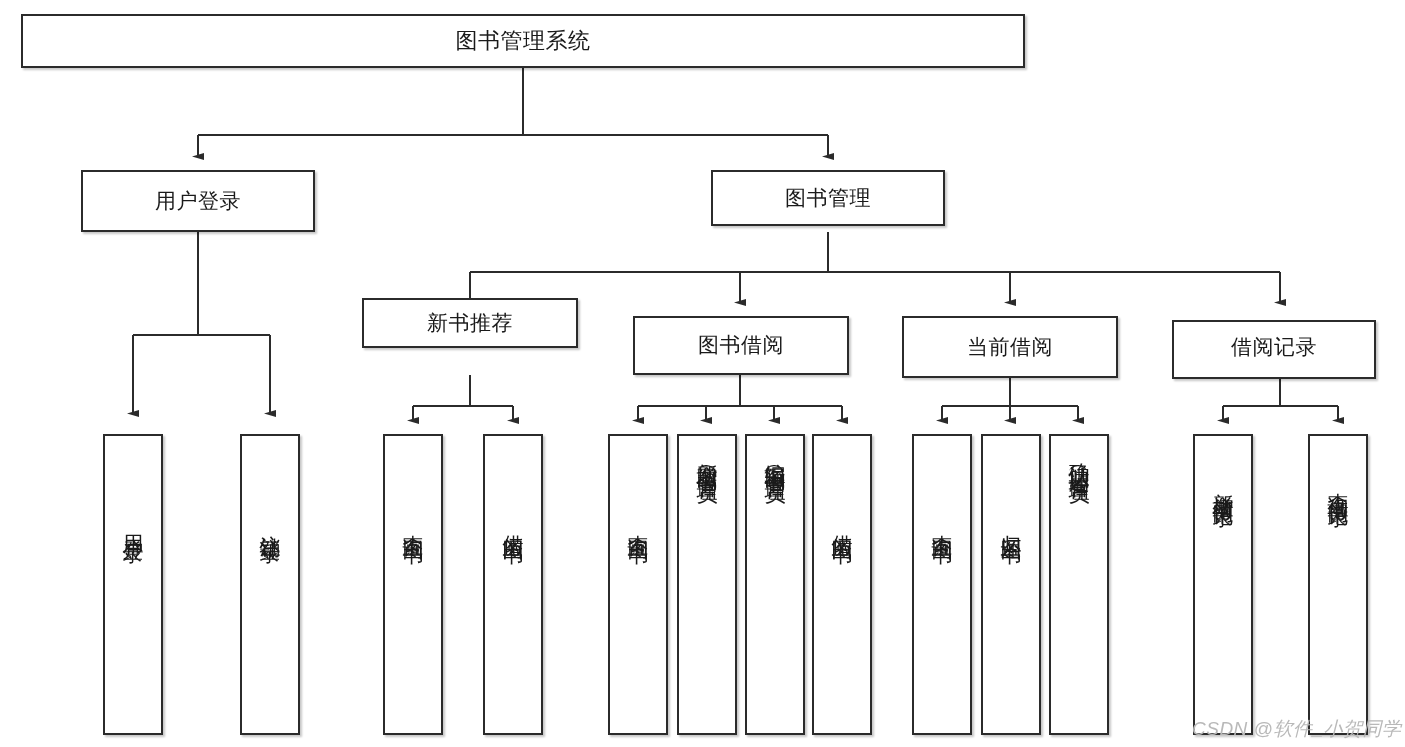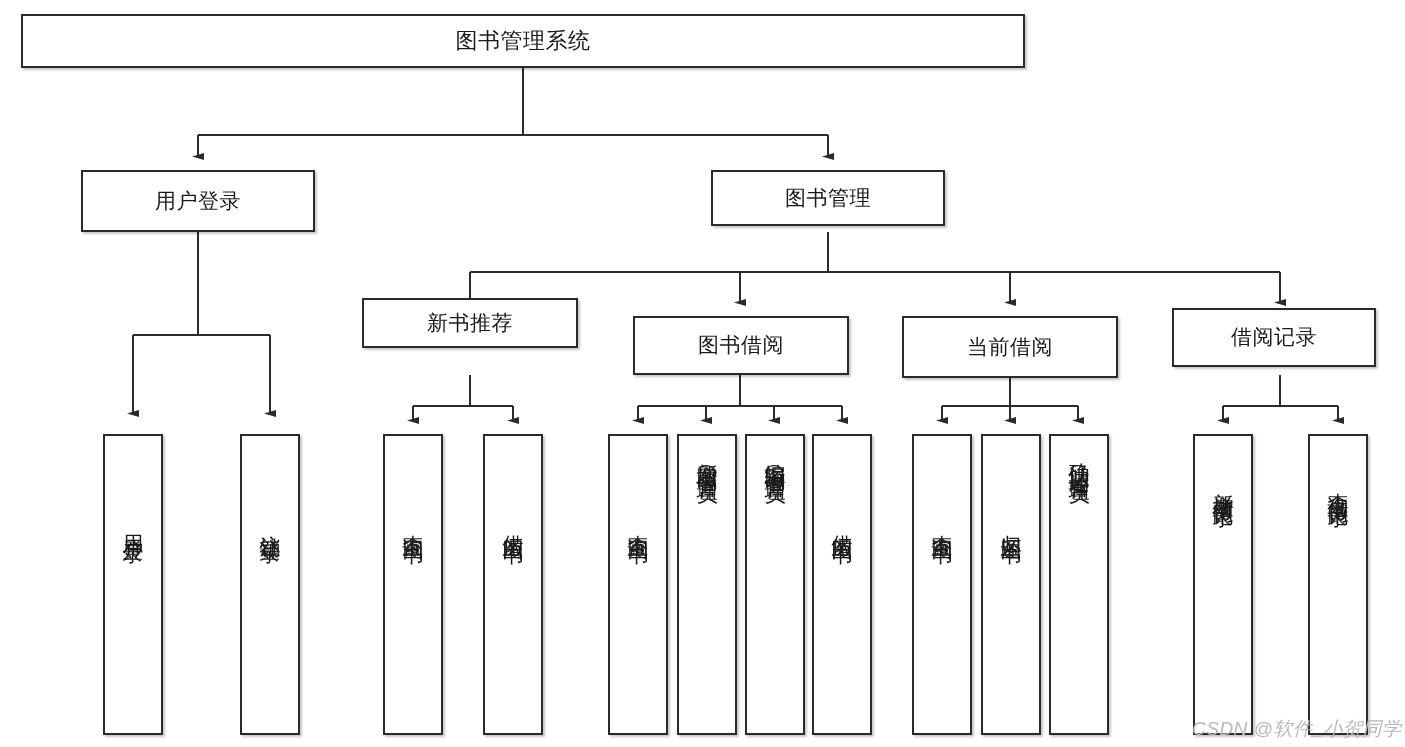--- a/index.html
+++ b/index.html
@@ -140,21 +140,21 @@
   </div>
 
   <div class="node-box" style="left:633px; top:316px; width:216px; height:59px;">
     <span class="node-label">图书借阅</span>
   </div>
 
   <div class="node-box" style="left:902px; top:316px; width:216px; height:62px;">
     <span class="node-label">当前借阅</span>
   </div>
 
-  <div class="node-box" style="left:1172px; top:308px; width:204px; height:59px;">
+  <div class="node-box" style="left:1172px; top:320px; width:204px; height:59px;font-family:Liberation Mono, monospace;">
     <span class="node-label">借阅记录</span>
   </div>
 
   <div class="node-box vertical" style="left:103px; top:434px; width:60px; height:301px; padding-top:82px;">
     <span class="node-label">用户登录</span>
   </div>
 
   <div class="node-box vertical" style="left:240px; top:434px; width:60px; height:301px; padding-top:82px;">
     <span class="node-label">注销登录</span>
   </div>

